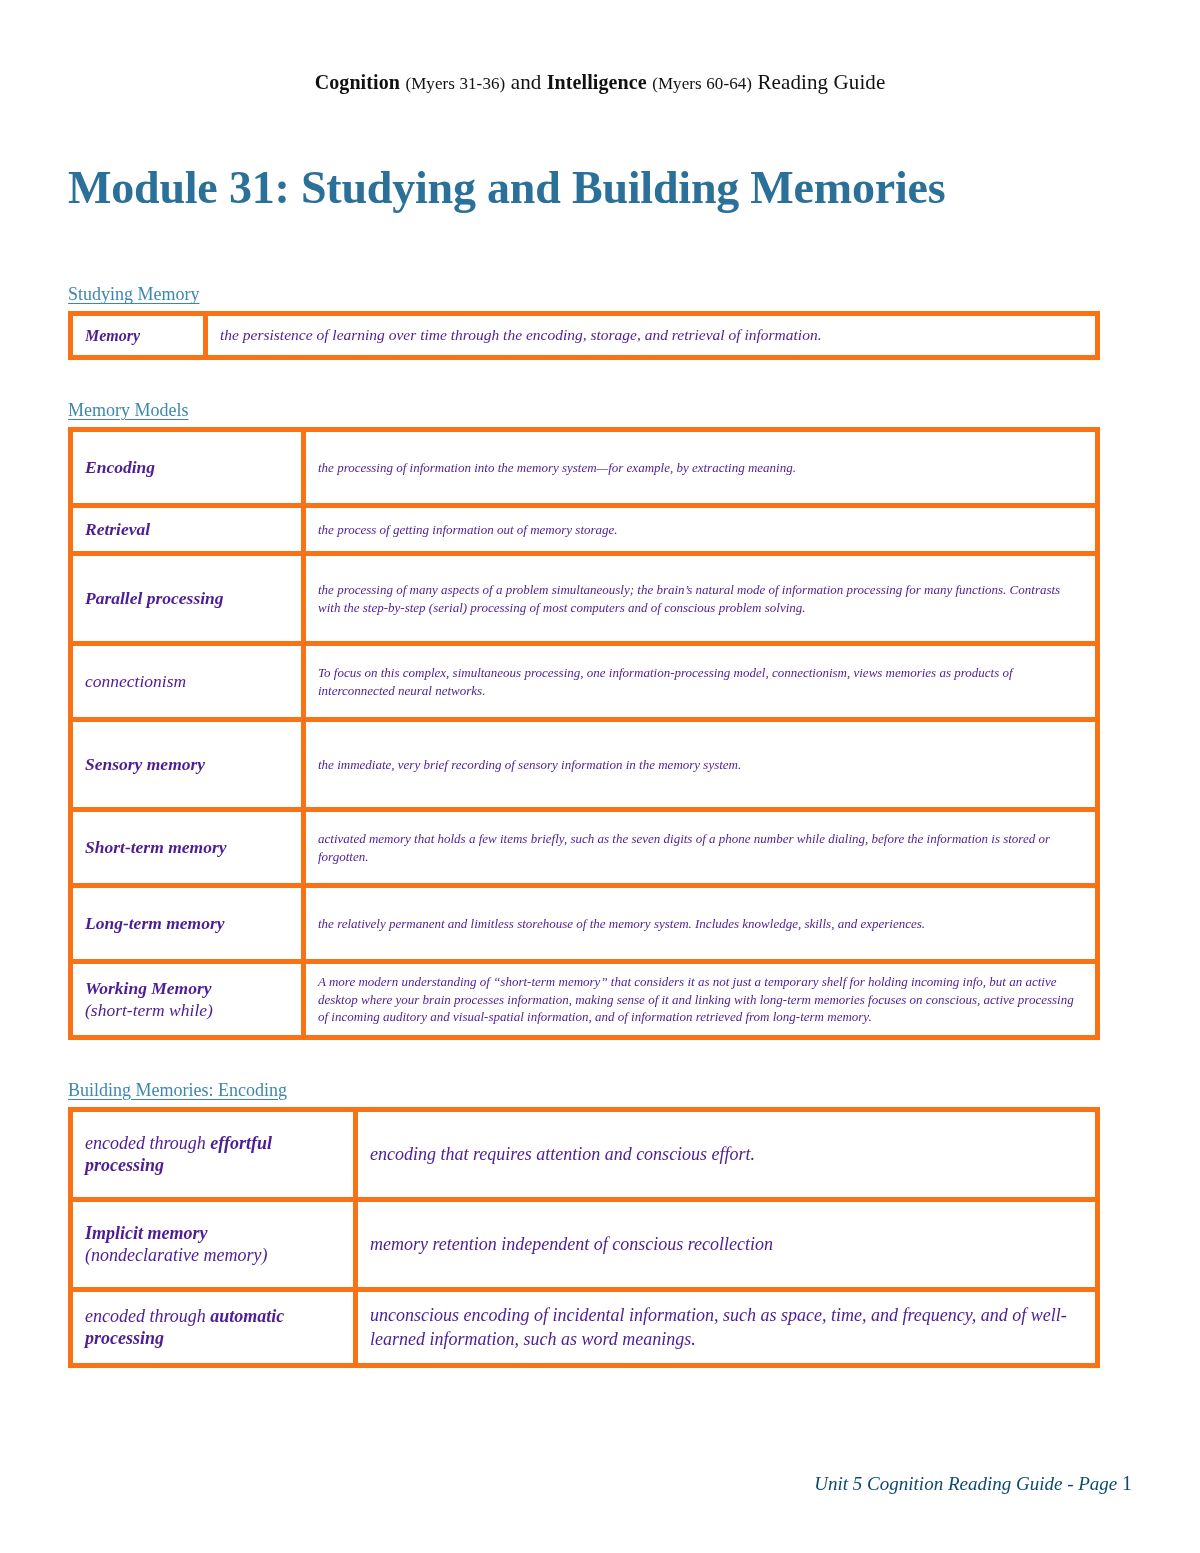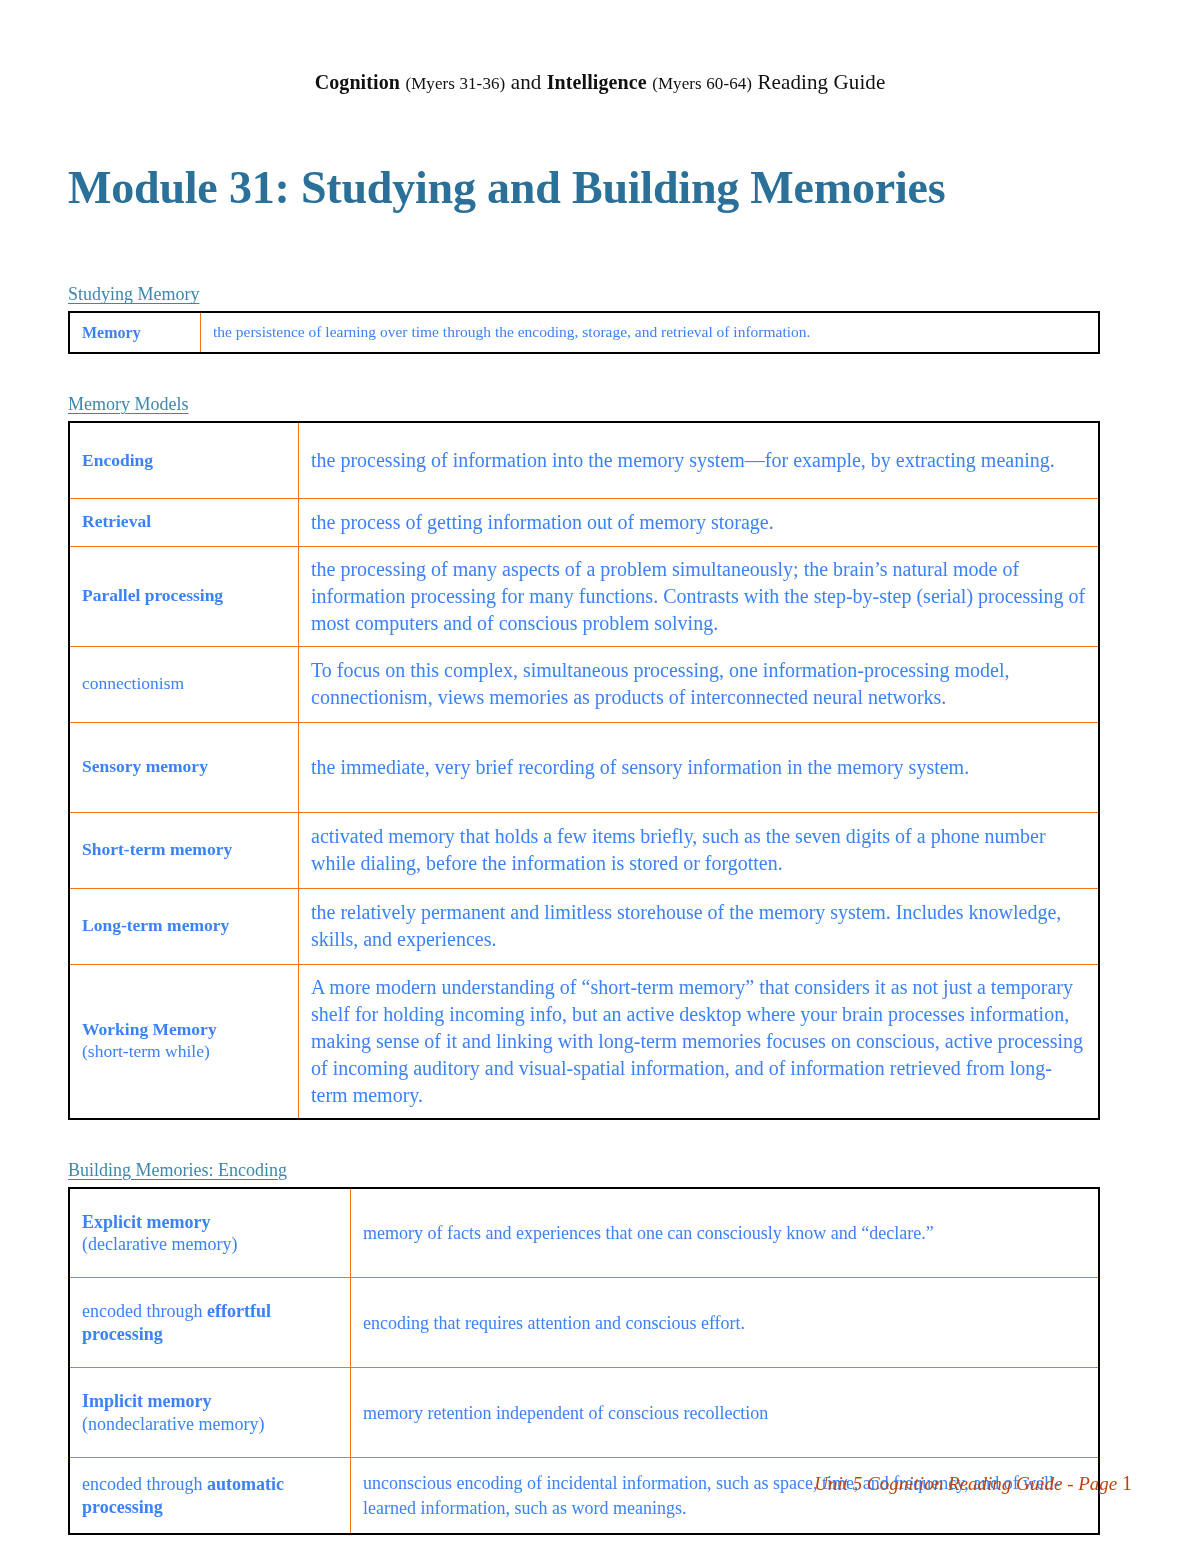--- a/index.html
+++ b/index.html
@@ -62,60 +62,61 @@
   }
 
   
   table.gloss {
     border-collapse: collapse;
     width: 1032px;
     table-layout: fixed;
     border: 2px solid #000000;
   }
   table.gloss td {
-    border: 1px solid #f97316;
+    border: 5px solid #f97316;
     vertical-align: middle;
     padding: 9px 10px 9px 12px;
-    color: #3b82f6;
+    color: #4c1d95;
+    font-style: italic;
   }
   table.gloss td.term {
     font-weight: bold;
     line-height: 1.25;
   }
   table.gloss td.def {
     line-height: 1.35;
   }
   .term .reg {
     font-weight: normal;
   }
 
   
   .t-studying { width: 1032px; }
   .t-studying td { font-size: 15.5px; padding: 10px 10px 10px 12px; }
   .t-studying td.term { width: 108px; font-size: 16px; }
   .t-studying tr { height: 38px; }
 
   
   .t-models td.term { width: 206px; font-size: 17.5px; }
-  .t-models td.def { font-size: 20px; }
+  .t-models td.def { font-size: 13px; }
 
   
   .t-building td.term { width: 258px; font-size: 18px; }
   .t-building td.def { font-size: 18px; }
 
   .rowh-1 { height: 48px; }
   .rowh-2 { height: 76px; }
   .rowh-3 { height: 90px; }
 
   
   .doc-footer {
     position: absolute;
     right: 68px;
     bottom: 58px;
-    color: #c2410c;
+    color: #0c4a6e;
     font-style: italic;
     font-size: 19px;
     white-space: nowrap;
   }
   .doc-footer .pagenum {
     font-style: normal;
     font-size: 20px;
   }
 </style>
 </head>
@@ -204,27 +205,20 @@
       </tr>
     </tbody>
   </table>
 
   
   <div class="section-label">Building Memories: Encoding</div>
   <table class="gloss t-building">
     <tbody>
       <tr class="rowh-3">
         <td class="term">
-          <span>Explicit memory</span><br>
-          <span class="reg">(declarative memory)</span>
-        </td>
-        <td class="def">memory of facts and experiences that one can consciously know and “declare.”</td>
-      </tr>
-      <tr class="rowh-3">
-        <td class="term">
           <span class="reg">encoded through </span><span>effortful processing</span>
         </td>
         <td class="def">encoding that requires attention and conscious effort.</td>
       </tr>
       <tr class="rowh-3">
         <td class="term">
           <span>Implicit memory</span><br>
           <span class="reg">(nondeclarative memory)</span>
         </td>
         <td class="def">memory retention independent of conscious recollection</td>

